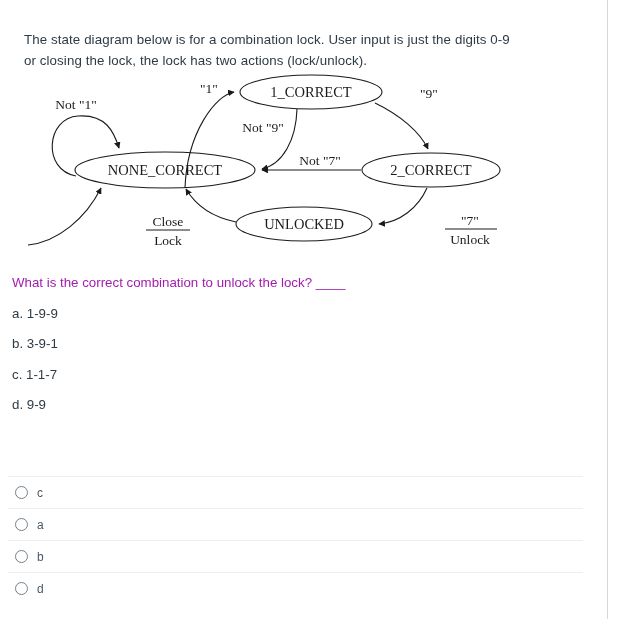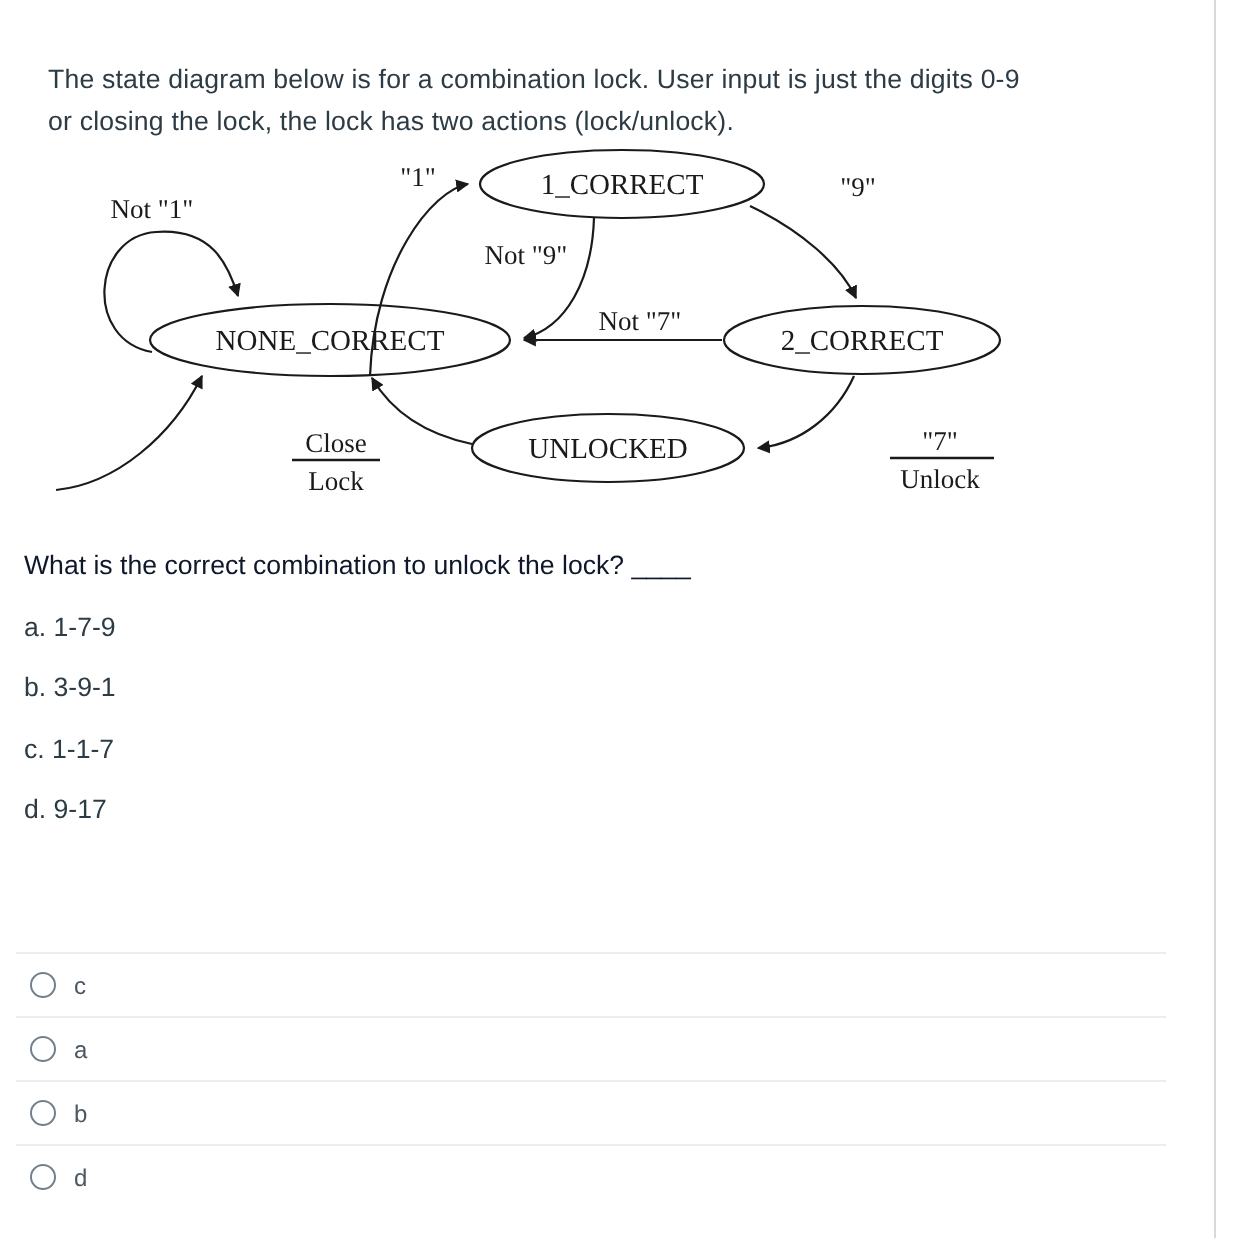--- a/index.html
+++ b/index.html
@@ -50,21 +50,21 @@
     top: 70px;
     width: 607px;
     height: 195px;
   }
 
   .question {
     position: absolute;
     left: 12px;
     top: 275px;
     font-size: 13.3px;
-    color: #0f172a;
+    color: #a21caf;
   }
 
   .choice {
     position: absolute;
     left: 12px;
     font-size: 13.3px;
     color: #2d3b45;
   }
   .choice-a { top: 306px; }
   .choice-b { top: 336px; }
@@ -186,24 +186,24 @@
       <text class="tr-label" x="470" y="174" text-anchor="middle">Unlock</text>
 
       <text class="tr-label" x="168" y="156" text-anchor="middle">Close</text>
       <line class="frac-bar" x1="146" y1="160" x2="190" y2="160"></line>
       <text class="tr-label" x="168" y="175" text-anchor="middle">Lock</text>
     </svg>
   </div>
 
   <div class="question">What is the correct combination to unlock the lock? ____</div>
 
-  <div class="choice choice-a">a. 1-7-9</div>
+  <div class="choice choice-a">a. 1-9-9</div>
   <div class="choice choice-b">b. 3-9-1</div>
   <div class="choice choice-c">c. 1-1-7</div>
-  <div class="choice choice-d">d. 9-17</div>
+  <div class="choice choice-d">d. 9-9</div>
 
   <div class="answers">
     <div class="answer-row">
       <span class="radio"></span>
       <span class="answer-label">c</span>
     </div>
     <div class="answer-row">
       <span class="radio"></span>
       <span class="answer-label">a</span>
     </div>

